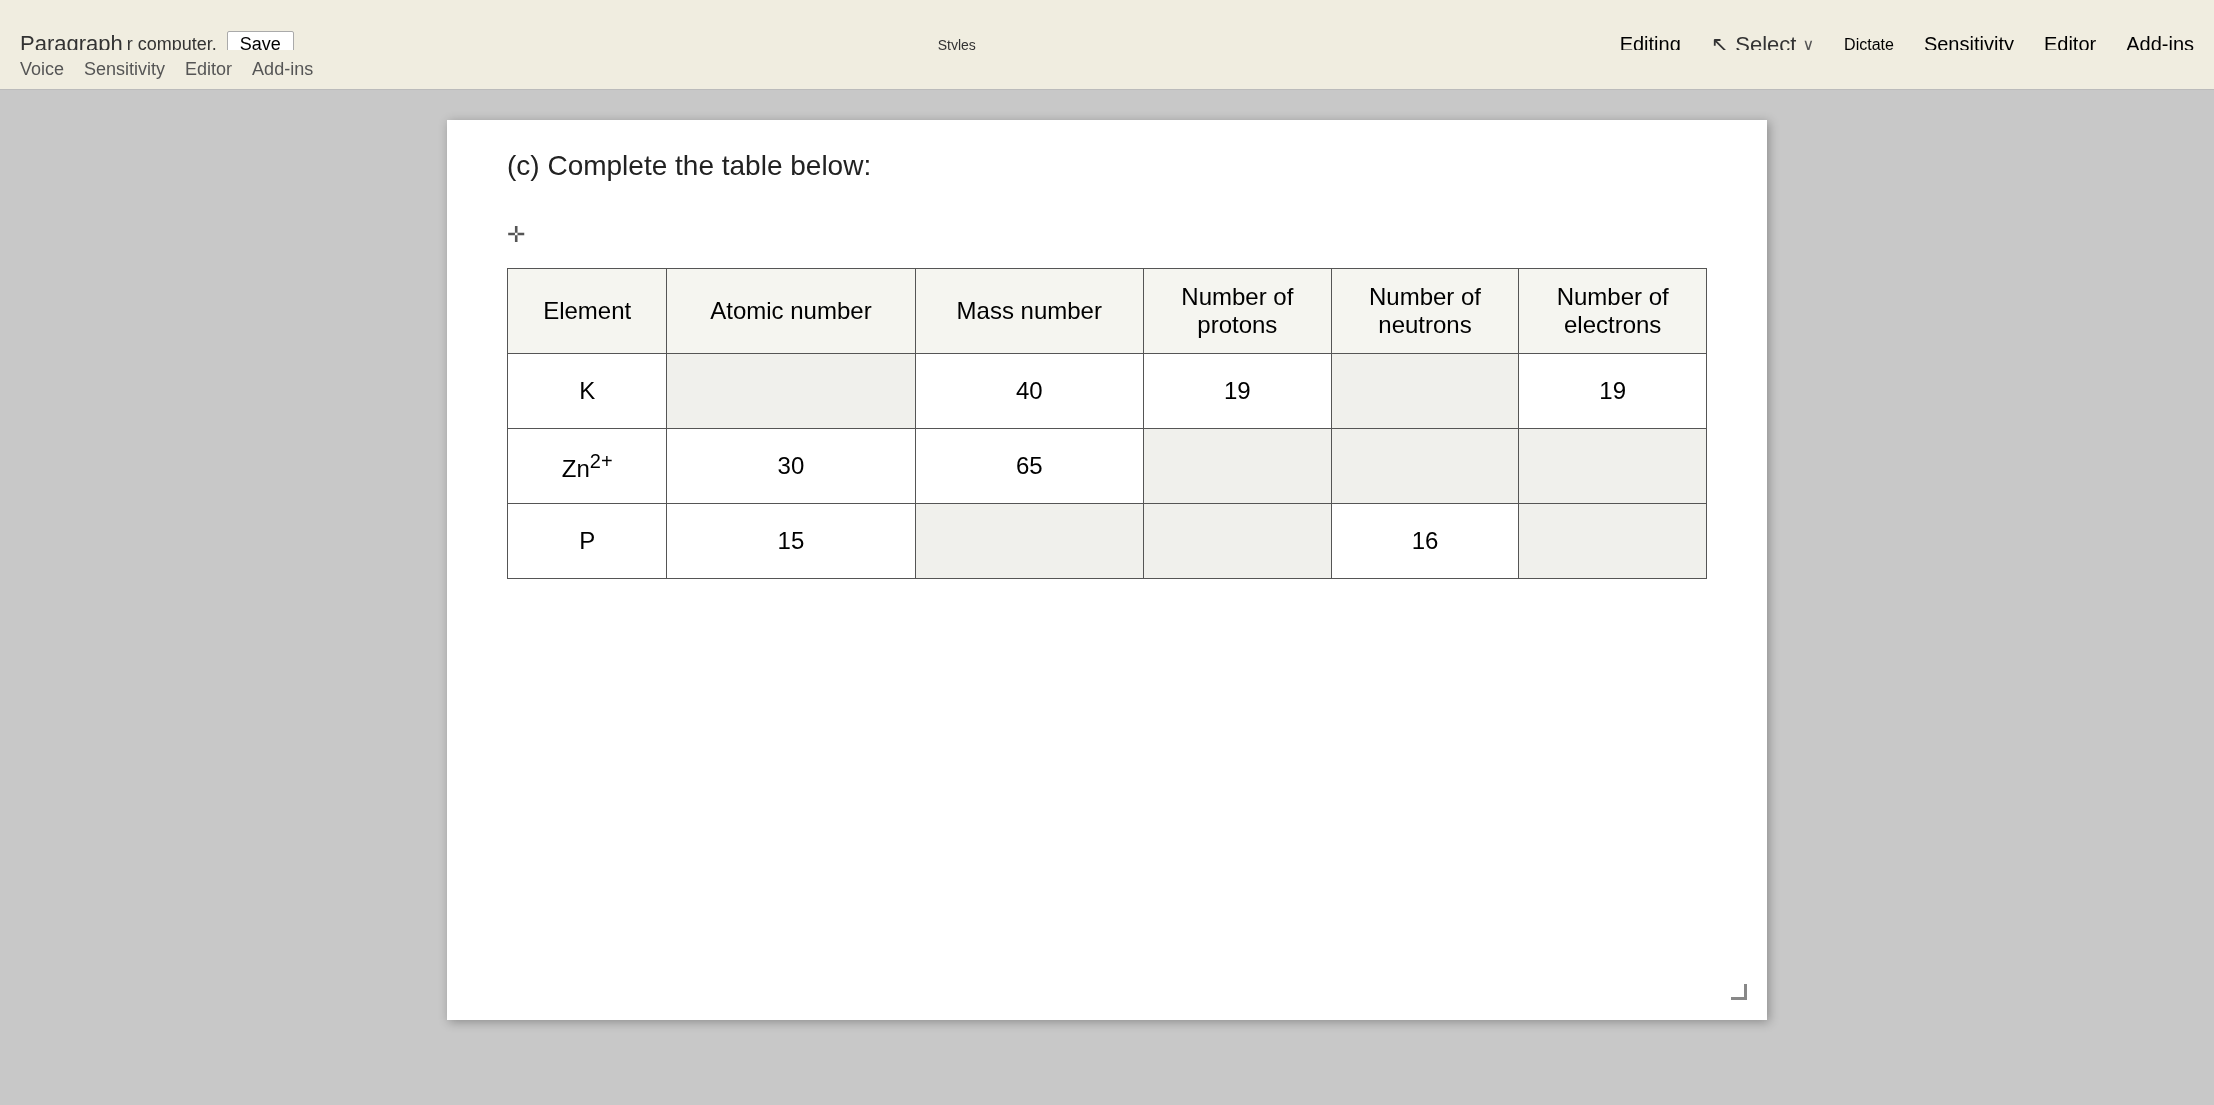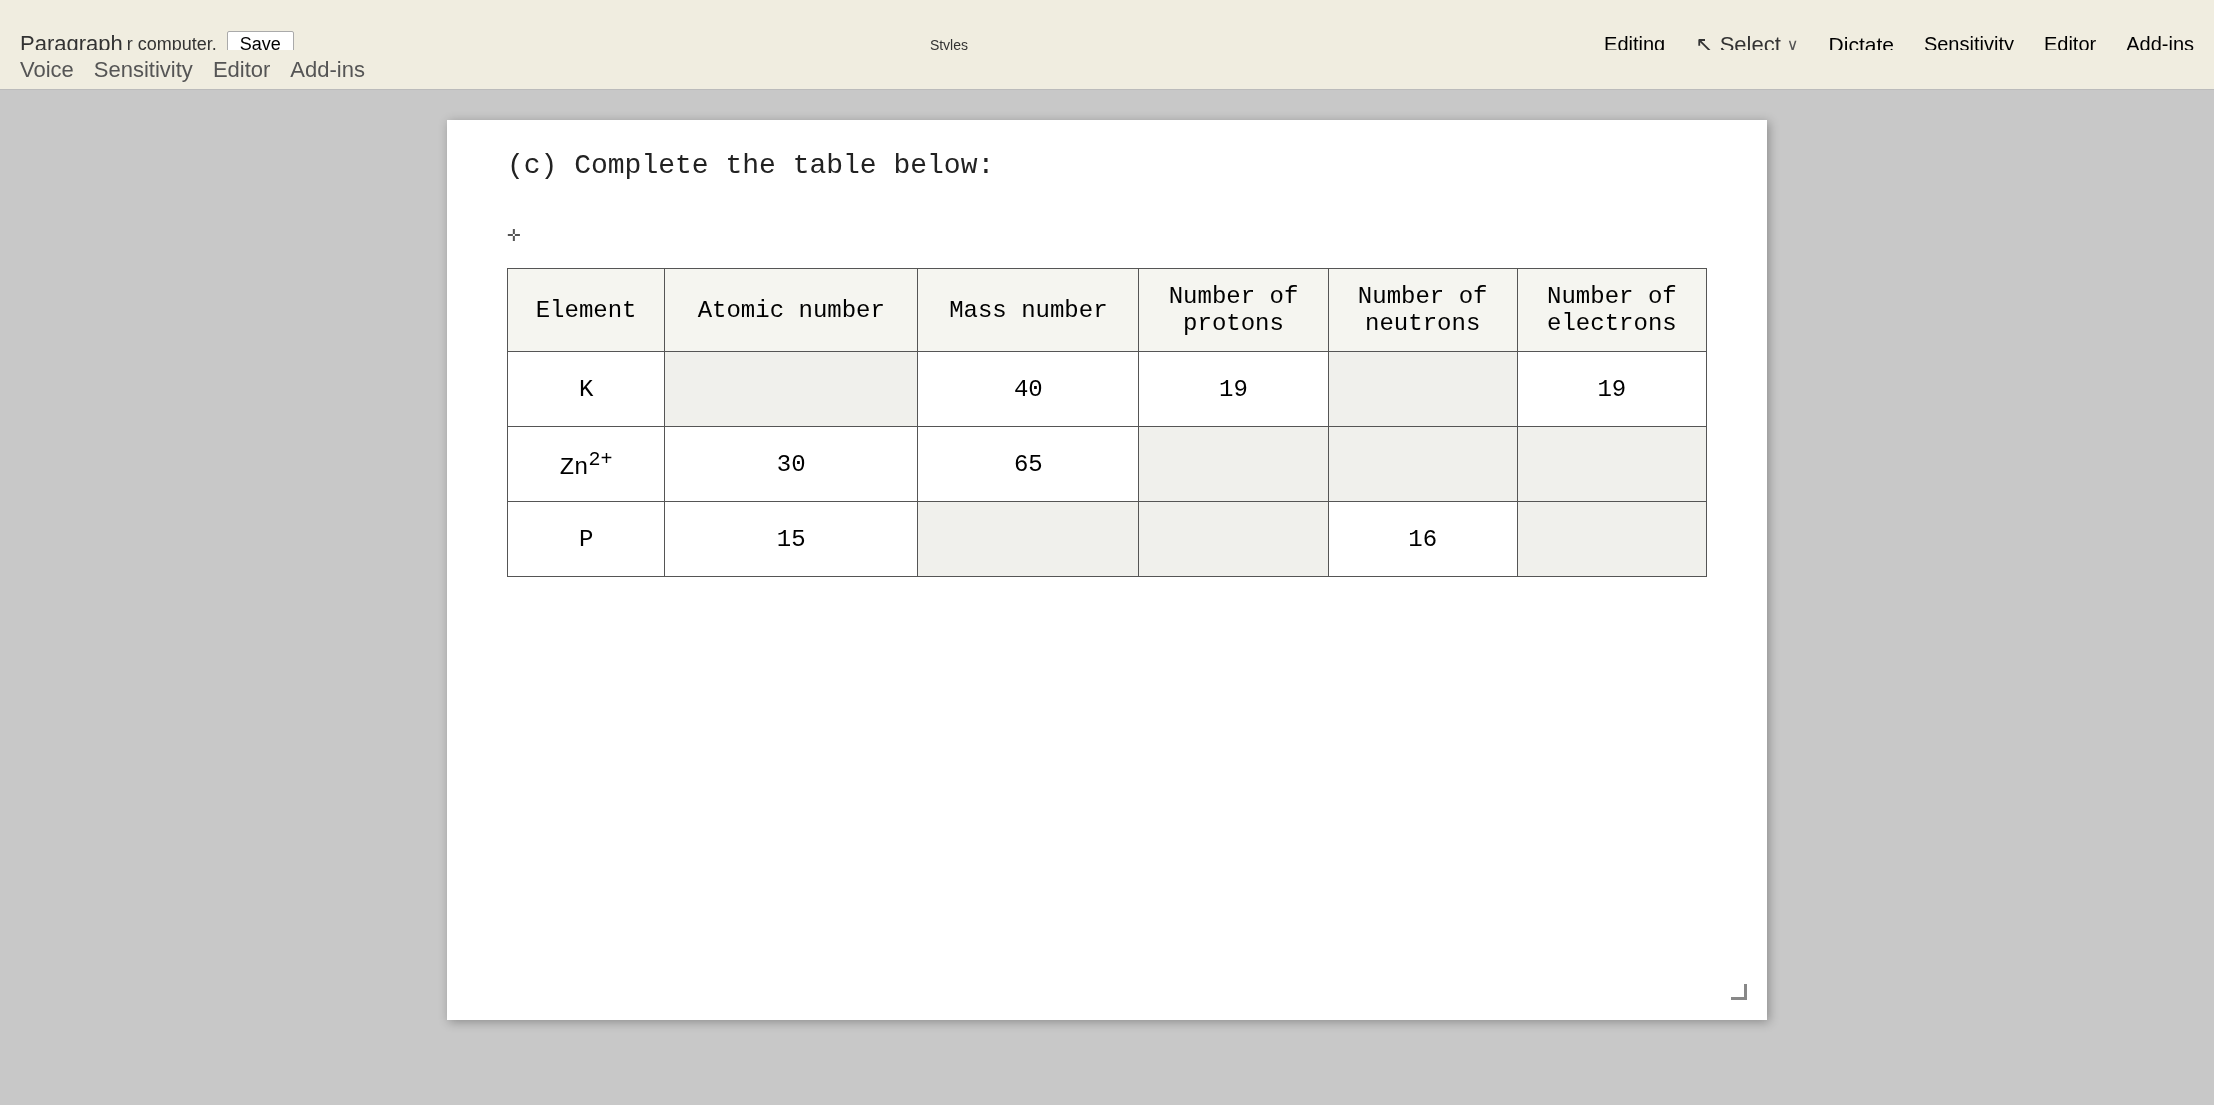--- a/index.html
+++ b/index.html
@@ -80,21 +80,21 @@
       position: absolute;
       top: 50px;
       left: 0;
       right: 0;
       height: 40px;
       background: #f0ede0;
       display: flex;
       align-items: center;
       padding: 0 20px;
       gap: 20px;
-      font-size: 22px;
+      font-size: 18px;
       color: #555;
       border-bottom: 1px solid #bbb;
     }
 
     
     .main-content {
       position: absolute;
       top: 90px;
       left: 0;
       right: 0;
@@ -172,21 +172,20 @@
       right: 20px;
       width: 16px;
       height: 16px;
       border-right: 3px solid #888;
       border-bottom: 3px solid #888;
       cursor: se-resize;
     }
 
     .doc-relative {
       position: relative;
-      font-family: Liberation Mono, monospace;
     }
   </style>
 </head>
 <body>
 
 <div class="toolbar">
   <div class="toolbar-left">
     <span class="toolbar-paragraph">Paragraph</span>
     <div style="display:flex; align-items:center; gap:10px;">
       <span style="font-size:18px; color:#333; text-decoration:underline; cursor:pointer;">r computer.</span>
@@ -198,21 +197,21 @@
     <span>Styles</span>
   </div>
 
   <div class="toolbar-right">
     <span style="font-size:20px;text-align:right;">Editing</span>
     <div class="toolbar-select">
       <span style="font-size:22px;">↖</span>
       <span>Select</span>
       <span class="toolbar-select-arrow">∨</span>
     </div>
-    <span style="font-size:21px; cursor:pointer;">Dictate</span>
+    <span style="font-size:16px; cursor:pointer;">Dictate</span>
     <span style="font-size:20px; cursor:pointer;">Sensitivity</span>
     <span style="font-size:20px; cursor:pointer;">Editor</span>
     <span style="font-size:20px; cursor:pointer;">Add-ins</span>
   </div>
 </div>
 
 <div class="toolbar-row2">
   <span>Voice</span>
   <span>Sensitivity</span>
   <span>Editor</span>

